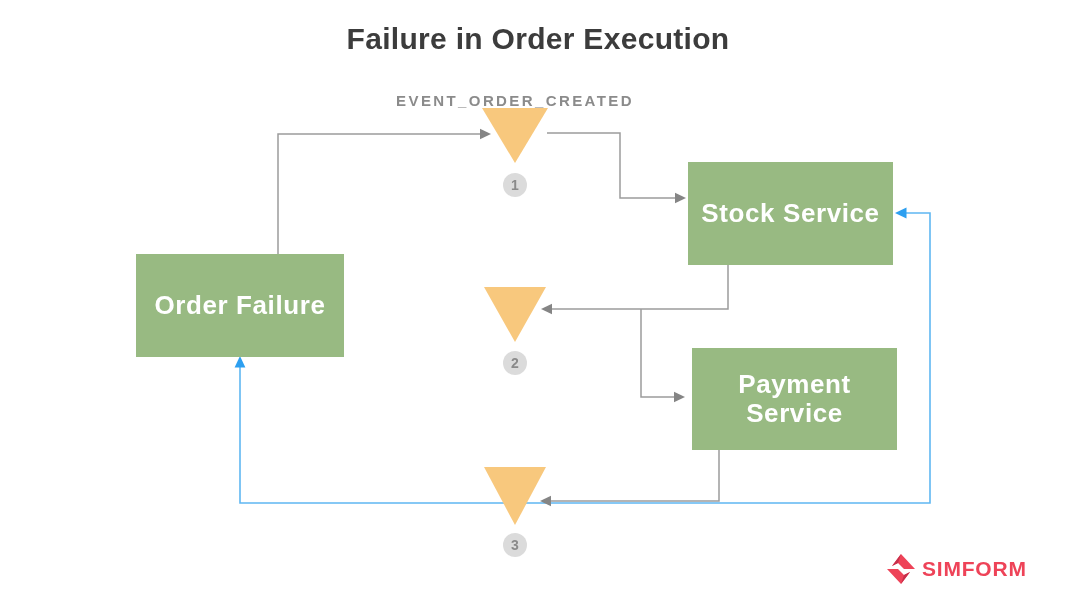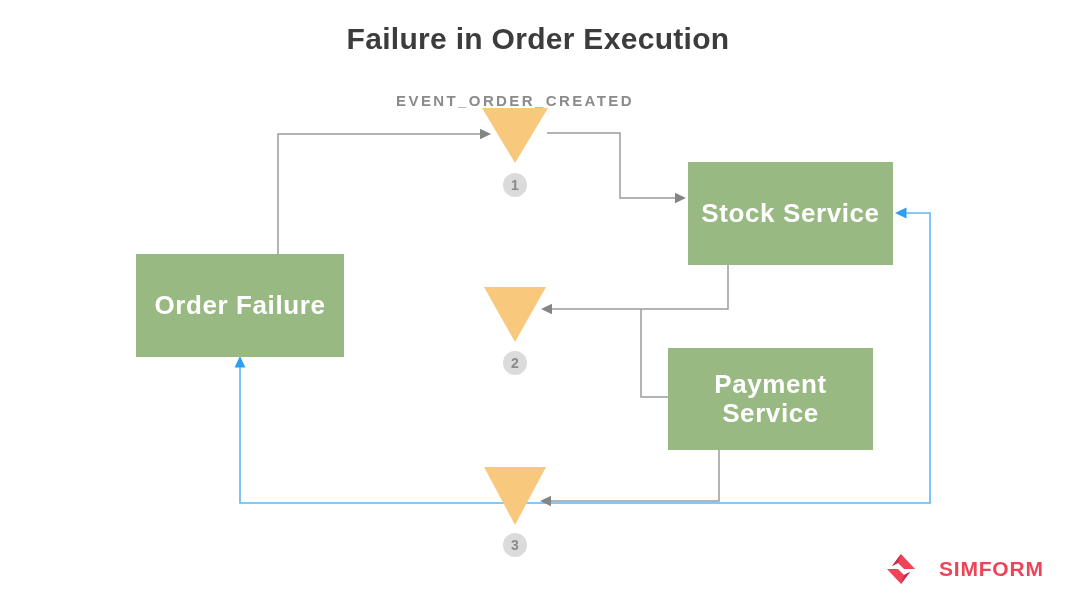--- a/index.html
+++ b/index.html
@@ -58,21 +58,21 @@
     justify-content: center;
     text-align: center;
     font-size: 26px;
     font-weight: 700;
     letter-spacing: 0.6px;
     line-height: 1.12;
     box-sizing: border-box;
   }
   .service-box.order   { left: 136px; top: 254px; width: 208px; height: 103px; }
   .service-box.stock   { left: 688px; top: 162px; width: 205px; height: 103px; }
-  .service-box.payment { left: 668px; top: 348px; width: 205px; height: 102px; padding: 0 22px; }
+  .service-box.payment { left: 692px; top: 348px; width: 205px; height: 102px; padding: 0 22px; }
 
   .step-circle {
     position: absolute;
     width: 24px;
     height: 24px;
     border-radius: 50%;
     background: #dbdbdb;
     color: #8a8a8a;
     font-size: 14px;
     font-weight: 700;
@@ -83,21 +83,21 @@
   .step-circle.s1 { left: 503px; top: 173px; }
   .step-circle.s2 { left: 503px; top: 351px; }
   .step-circle.s3 { left: 503px; top: 533px; }
 
   .brand-logo {
     position: absolute;
     left: 886px;
     top: 553px;
     display: flex;
     align-items: center;
-    gap: 23px;
+    gap: 6px;
   }
   .brand-text {
     font-size: 21px;
     font-weight: 700;
     letter-spacing: 0.8px;
     color: #ee4358;
   }
 </style>
 </head>
 <body>

